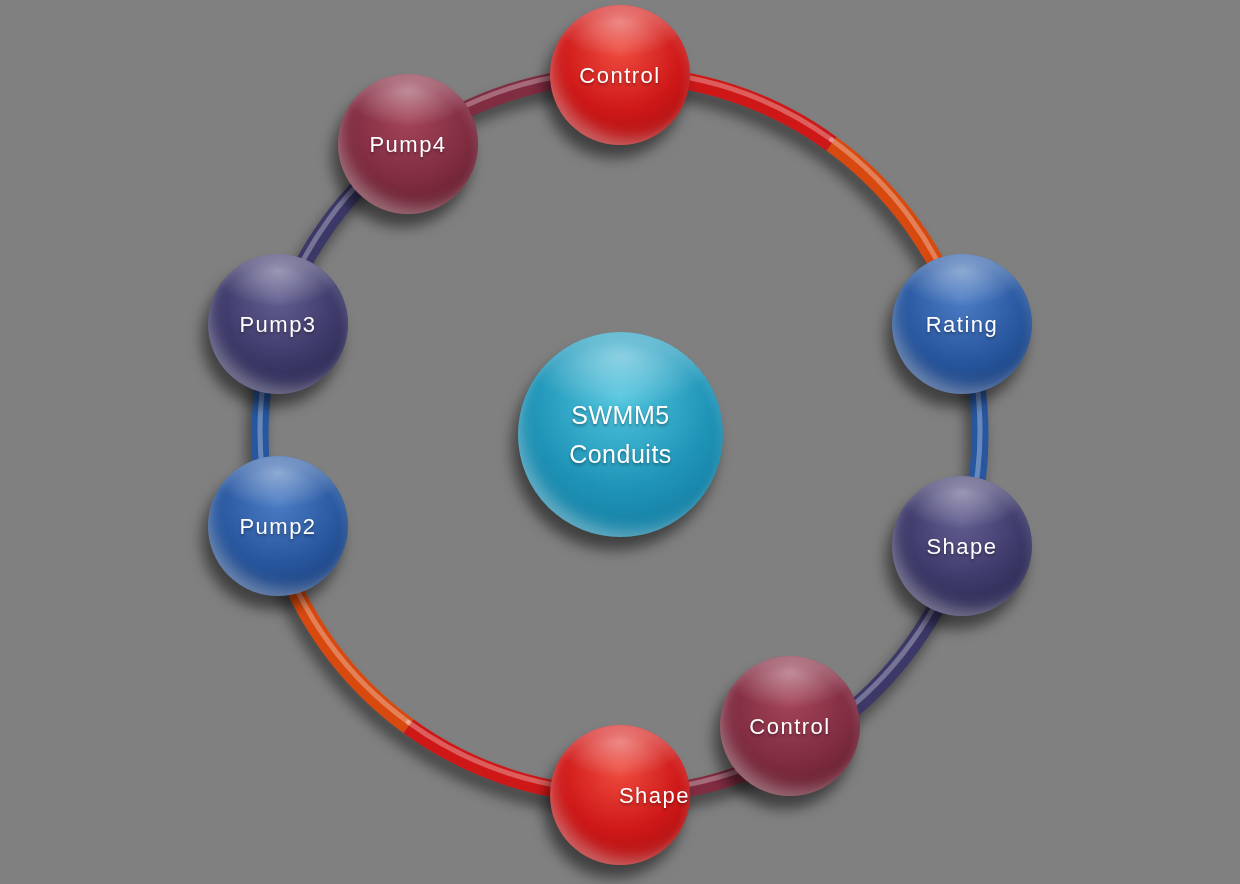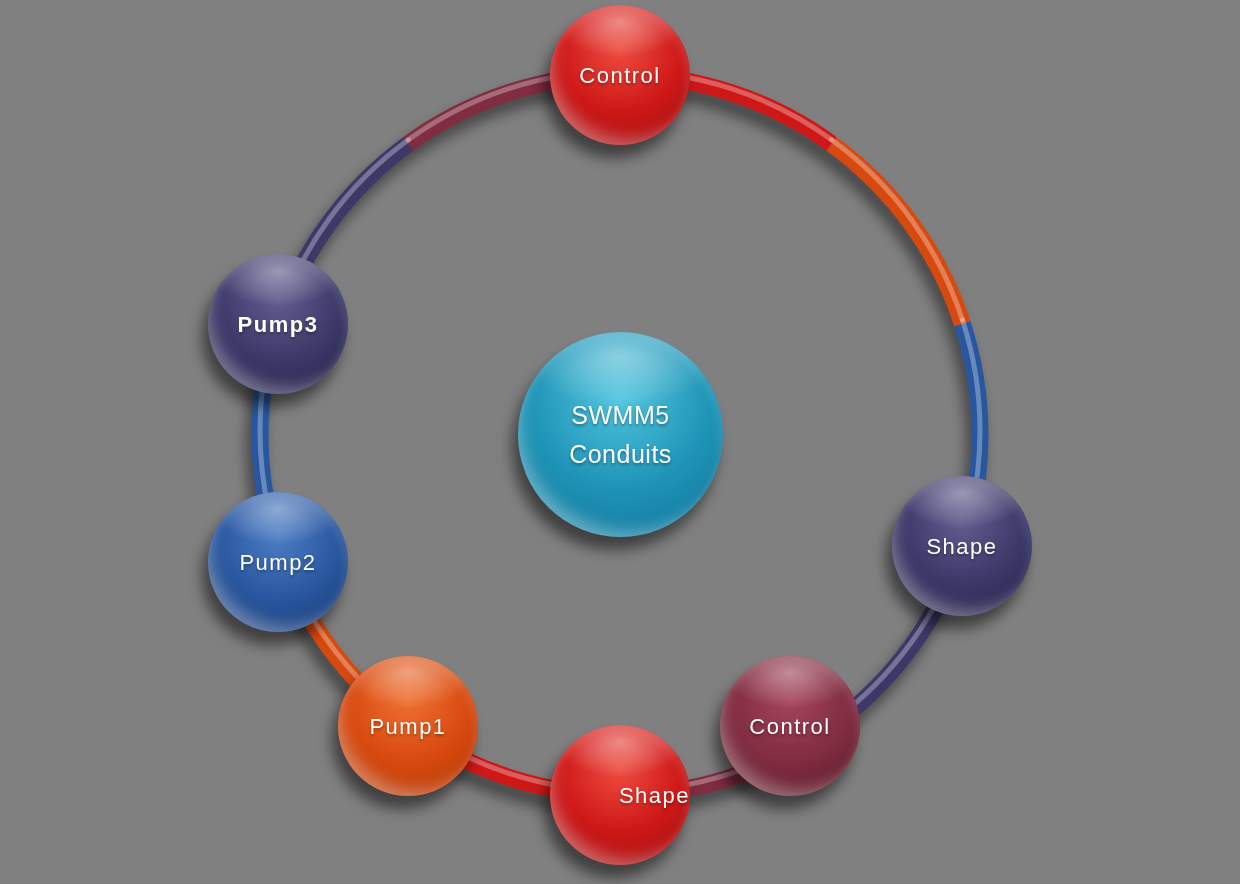--- a/index.html
+++ b/index.html
@@ -108,43 +108,46 @@
       <path d="M 277.6 323.8 A 360 360 0 0 1 408.4 143.8"></path>
       <path d="M 408.4 143.8 A 360 360 0 0 1 620 75"></path>
     </g>
   </svg>
 
   <div class="node" style="left: 550px; top: 5px; --c: #CE1818; --cl: #EE4B3E; --cd: #9A0C0E;">
     <span class="label">Control</span>
   </div>
 
 
+  <div class="node" style="left: 892px; top: 254px; --c: #28579F; --cl: #4C7CC4; --cd: #16356B;">
+    <span class="label">Rating</span>
+  </div>
 
   <div class="node" style="left: 892px; top: 476px; --c: #3C3969; --cl: #615D8F; --cd: #232045;">
     <span class="label">Shape</span>
   </div>
 
   <div class="node" style="left: 720px; top: 656px; --c: #802C41; --cl: #A34459; --cd: #551825;">
     <span class="label">Control</span>
   </div>
 
   <div class="node" style="left: 550px; top: 725px; justify-content: flex-end; --c: #CE1818; --cl: #EE4B3E; --cd: #9A0C0E;">
     <span class="label">Shape</span>
   </div>
 
-  <div class="node" style="left: 338px; top: 656px; --c: #D8490F; --cl: #EE7030; --cd: #A93605;">
-    <span class="label">Pump1</span>
-  </div>
 
-  <div class="node" style="left: 208px; top: 492px; --c: #28579F; --cl: #4C7CC4; --cd: #16356B;">
+  <div class="node" style="left: 208px; top: 456px; --c: #28579F; --cl: #4C7CC4; --cd: #16356B;">
     <span class="label">Pump2</span>
   </div>
 
-  <div class="node" style="left: 208px; top: 254px; font-weight: bold; --c: #3C3969; --cl: #615D8F; --cd: #232045;">
+  <div class="node" style="left: 208px; top: 254px; --c: #3C3969; --cl: #615D8F; --cd: #232045;">
     <span class="label">Pump3</span>
   </div>
 
+  <div class="node" style="left: 338px; top: 74px; --c: #802C41; --cl: #A34459; --cd: #551825;">
+    <span class="label">Pump4</span>
+  </div>
 
   <div class="node node--center" style="left: 518px; top: 332px; --c: #1F94B7; --cl: #4FC4DE; --cd: #0D7096;">
     <span class="label">SWMM5 Conduits</span>
   </div>
 
 </div>
 
 </body></html>

